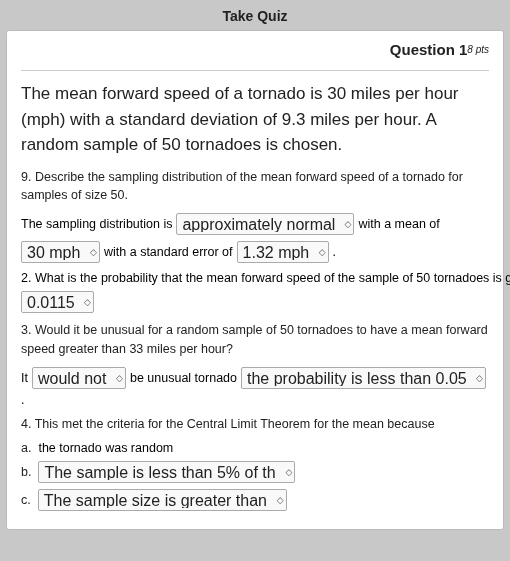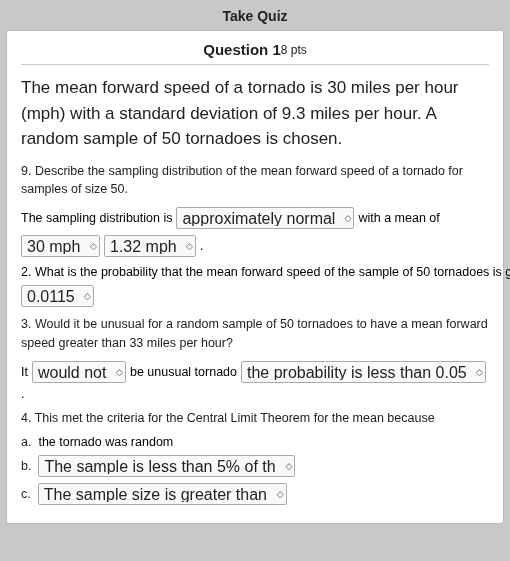--- a/index.html
+++ b/index.html
@@ -26,34 +26,35 @@
     }
     .quiz-card {
       background: #fff;
       margin: 0 6px 6px 6px;
       border: 1px solid #bbb;
       border-radius: 3px;
       padding: 10px 14px 12px 14px;
     }
     .question-header {
       display: flex;
-      justify-content: center;
+      justify-content: flex-end;
       align-items: center;
       margin-bottom: 10px;
       border-bottom: 1px solid #ccc;
-      padding-bottom: 6px;
+      padding-bottom: 12px;
     }
     .question-title {
       font-size: 15px;
       font-weight: bold;
       color: #222;
     }
     .question-pts {
-      font-size: 12px;
-      color: #222;
+      font-size: 10px;
+      color: #222;
+      font-style: italic;
     }
     .problem-text {
       font-size: 17px;
       color: #222;
       line-height: 1.5;
       margin-bottom: 10px;
     }
     .sub-question {
       font-size: 12.5px;
       color: #222;
@@ -142,20 +143,21 @@
       </div>
       <span class="text-label">with a mean of</span>
     </div>
 
     <div class="inline-row">
       <div class="select-wrapper">
         <select class="select-box">
           <option>30 mph</option>
         </select>
       </div>
+      <span class="text-label">with a standard error of</span>
       <div class="select-wrapper">
         <select class="select-box">
           <option>1.32 mph</option>
         </select>
       </div>
       <span class="text-label">.</span>
     </div>
 
     <div class="section-divider">
       <div class="inline-row">

